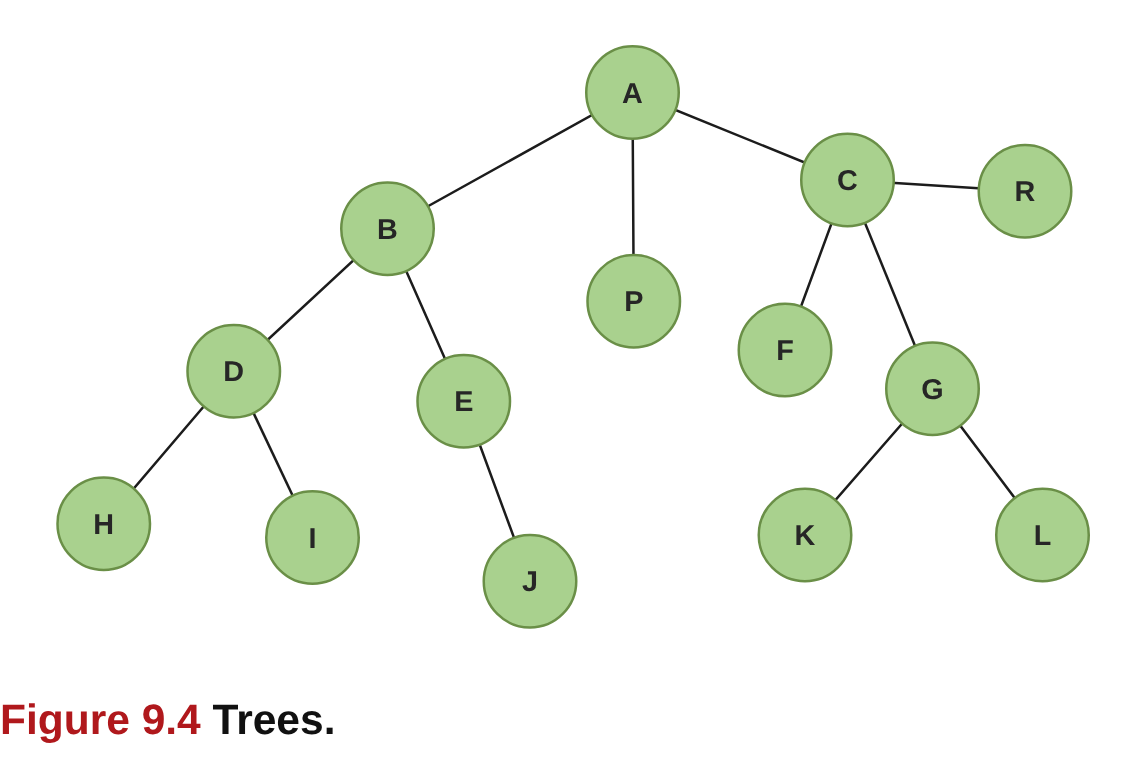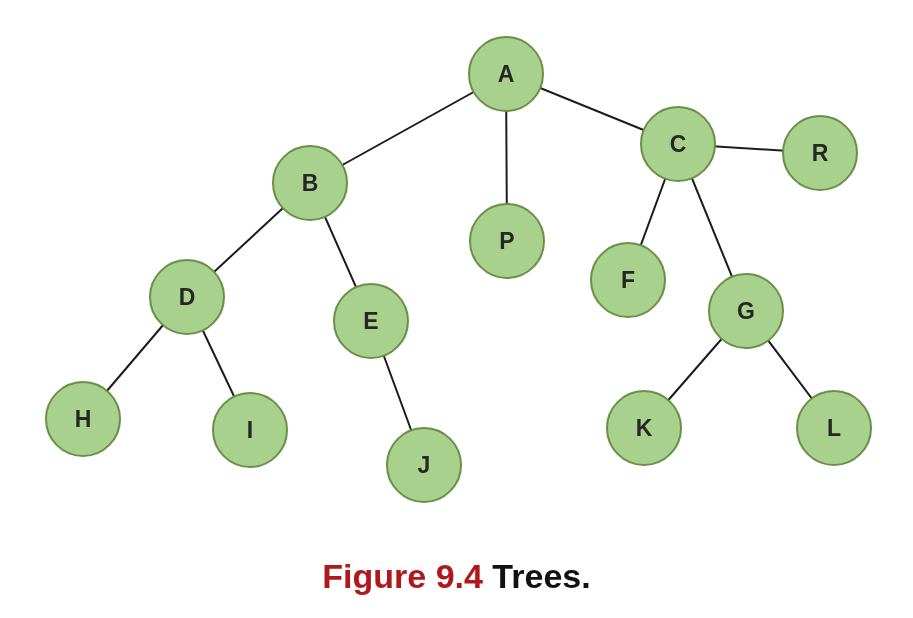--- a/index.html
+++ b/index.html
@@ -30,21 +30,20 @@
     font-family: "Liberation Sans", sans-serif;
     font-weight: bold;
     font-size: 23px;
     text-anchor: middle;
   }
   .caption {
     position: absolute;
     left: 0;
     top: 557px;
     width: 100%;
-    text-align: center;
     font-weight: bold;
     font-size: 34px;
     letter-spacing: 0px;
   }
   .caption .caption-prefix { }
   .caption .caption-suffix { }
 </style>
 </head>
 <body>
 

